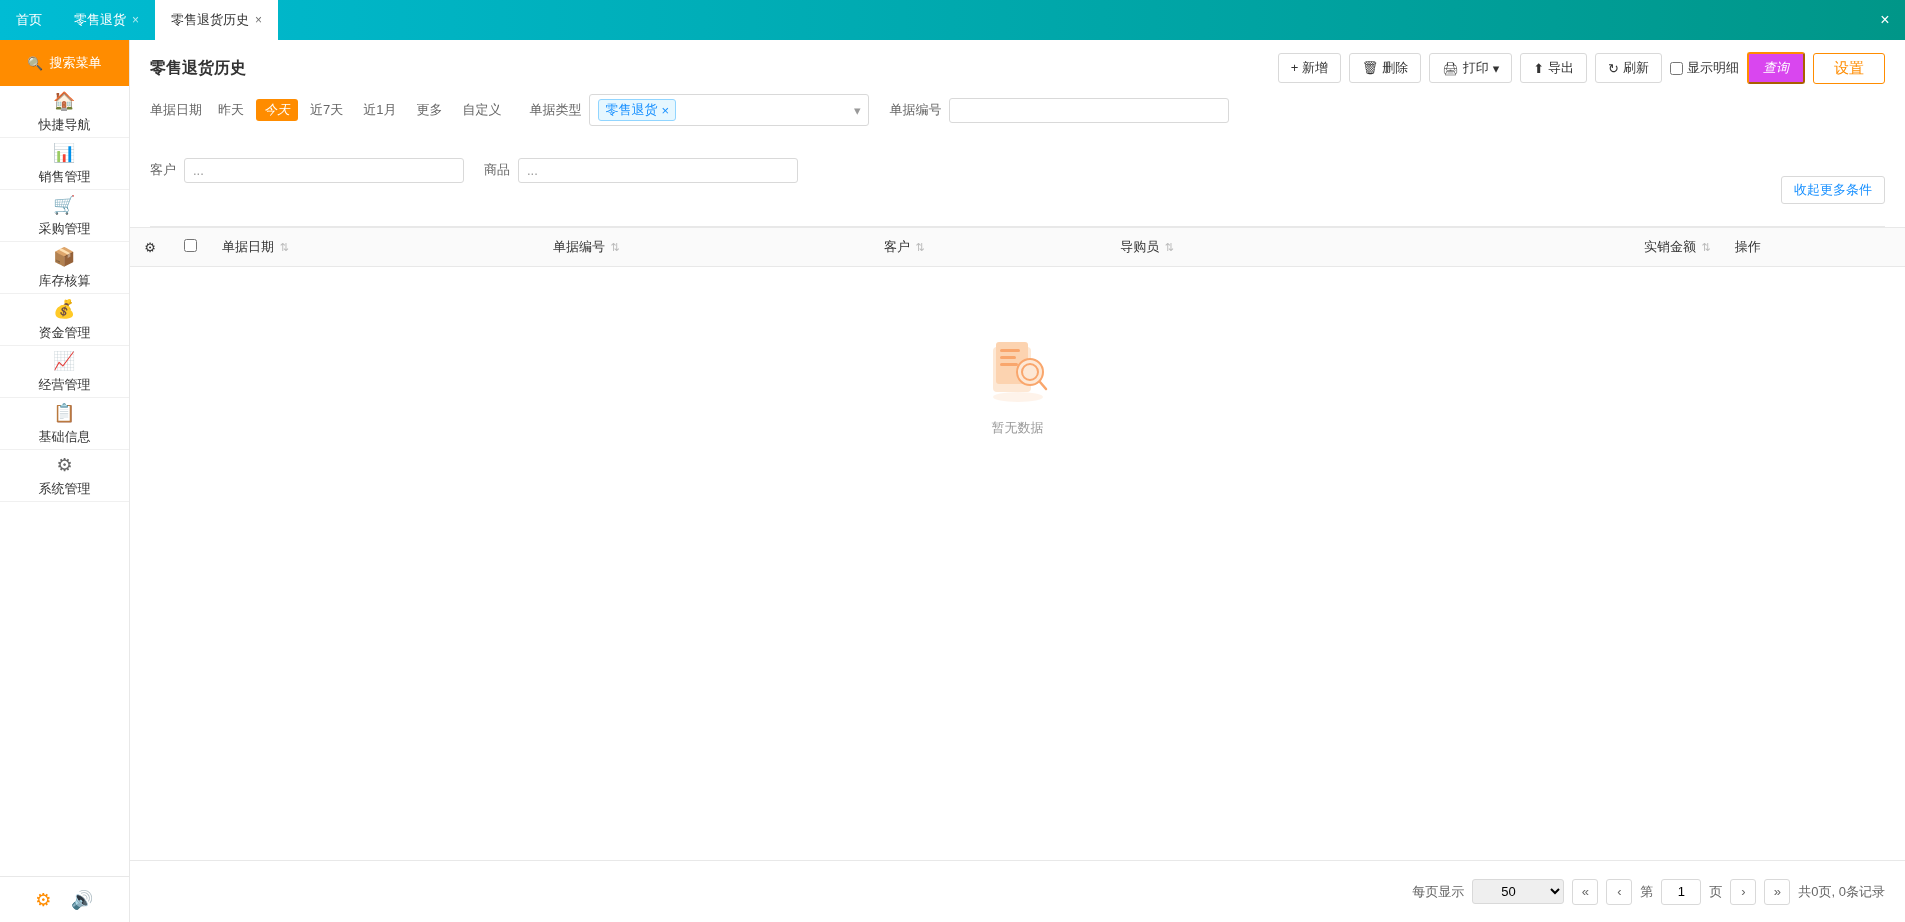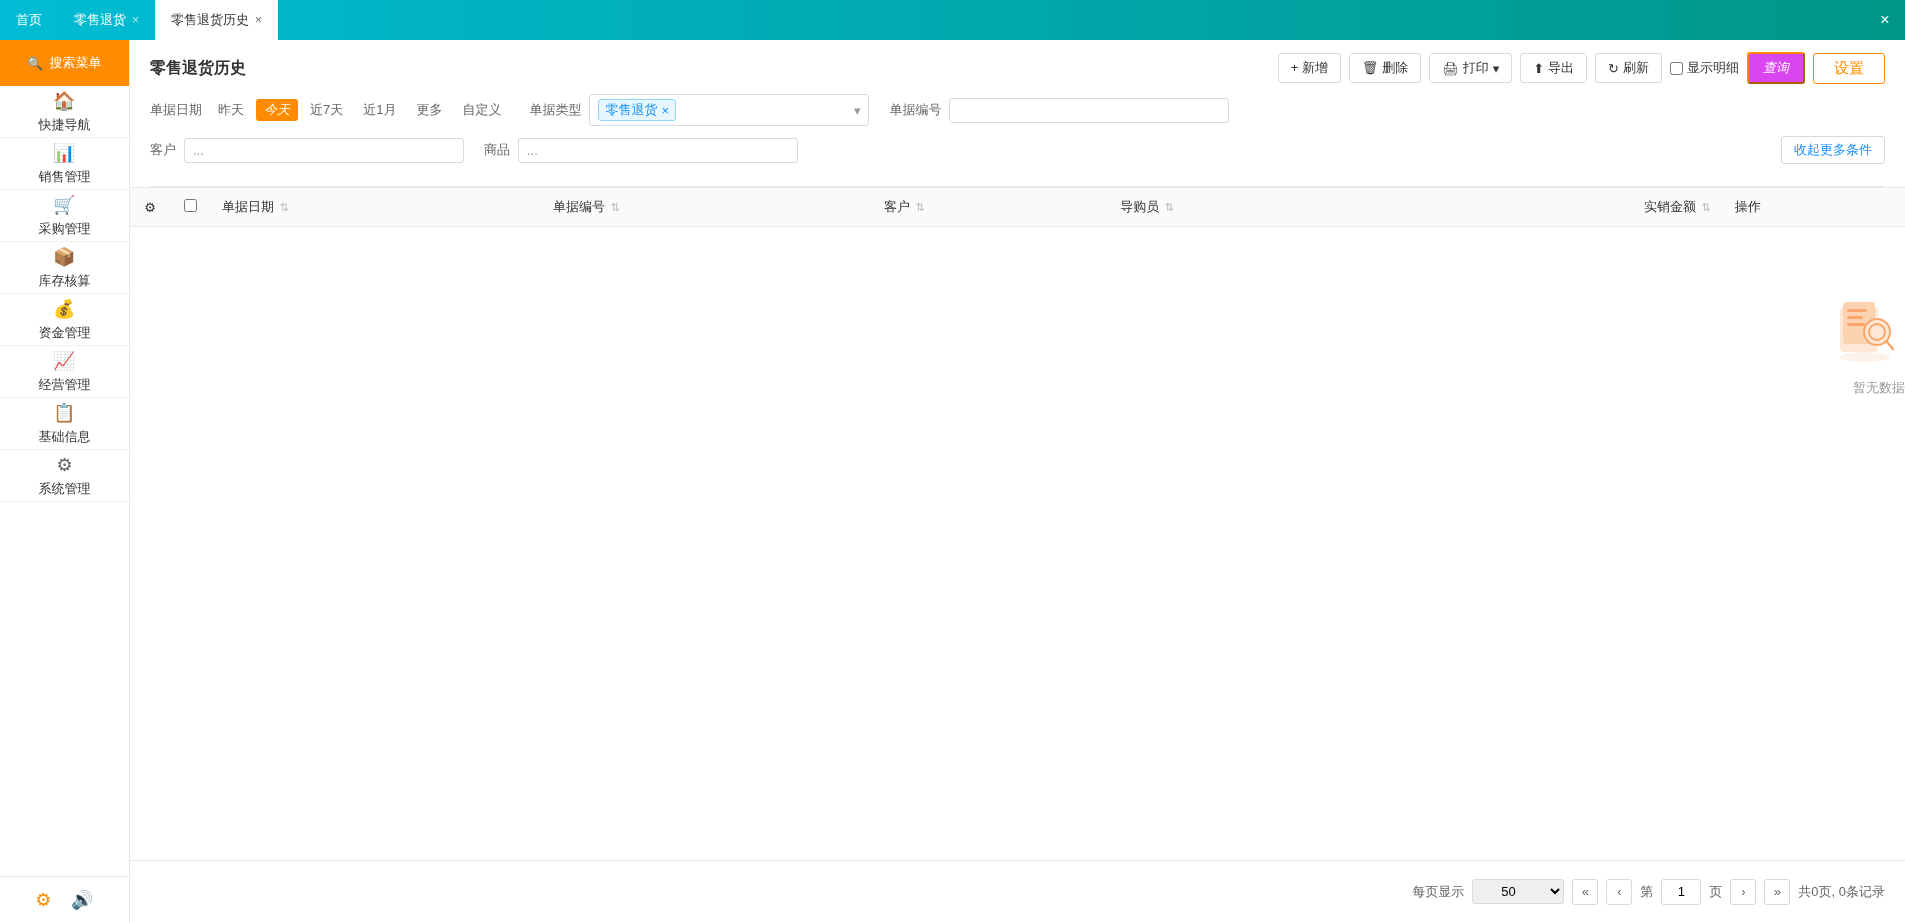--- a/index.html
+++ b/index.html
@@ -255,20 +255,21 @@
       align-items: center;
       gap: 4px;
       color: #1890ff;
       cursor: pointer;
       font-size: 13px;
       padding: 4px 12px;
       border: 1px solid #d9d9d9;
       border-radius: 3px;
       background: #fff;
       margin-left: auto;
+      margin-top: 40px;
     }
 
     
     .table-container {
       flex: 1;
       overflow: auto;
       background: #fff;
       margin: 0;
     }
     table {
@@ -288,21 +289,21 @@
       white-space: nowrap;
     }
     th .sort-icon { color: #bbb; font-size: 11px; margin-left: 2px; }
     .th-checkbox { width: 40px; text-align: center; }
     .th-settings { width: 40px; text-align: center; }
 
     
     .empty-state {
       display: flex;
       flex-direction: column;
-      align-items: flex-end;
+      align-items: center;
       justify-content: center;
       padding: 60px 0;
       color: #999;
       font-size: 13px;
     }
     .empty-icon {
       width: 80px;
       height: 80px;
       margin-bottom: 12px;
     }

